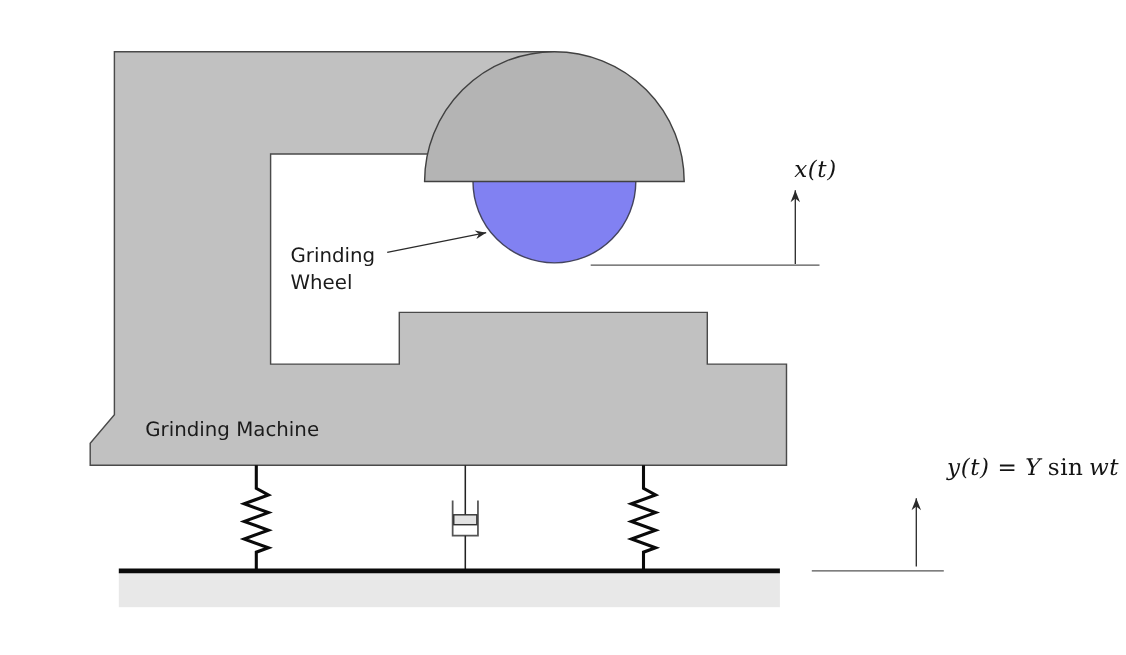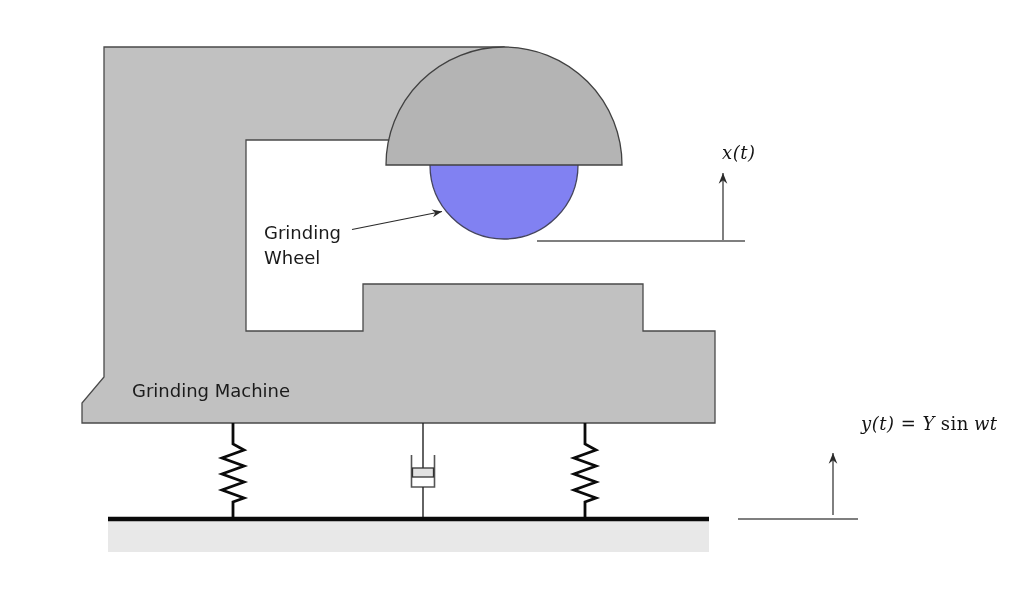--- a/index.html
+++ b/index.html
@@ -13,21 +13,21 @@
   #diagram-svg{position:absolute;left:0;top:0;}
   .label{position:absolute;color:#1b1b1b;}
   .label-sans{
     font-family:"DejaVu Sans","Liberation Sans",sans-serif;
     font-size:18px;
     color:#1b1b1b;
   }
   .math{
     font-family:"DejaVu Serif","Liberation Serif",serif;
     font-style:italic;
-    font-size:18px;
+    font-size:21px;
     letter-spacing:0.5px;
     color:#141414;
     white-space:nowrap;
   }
   .math .roman{font-style:normal;margin:0 5px 0 6px;}
   #wheel-label{left:264px;top:220px;line-height:25px;}
   #machine-label{left:132px;top:380px;}
   #x-label{left:722px;top:142px;}
   #y-label{left:821px;top:413px;margin-left:40px;}
 </style>

